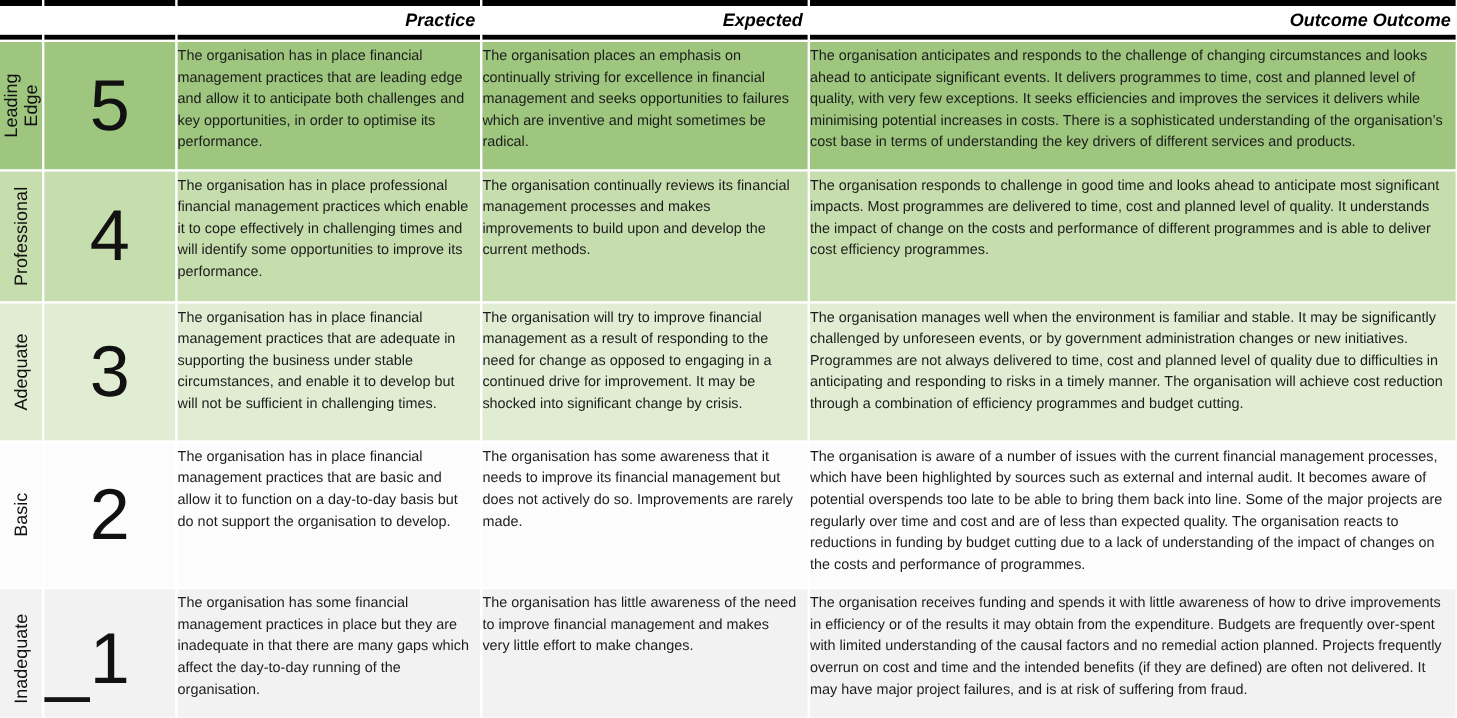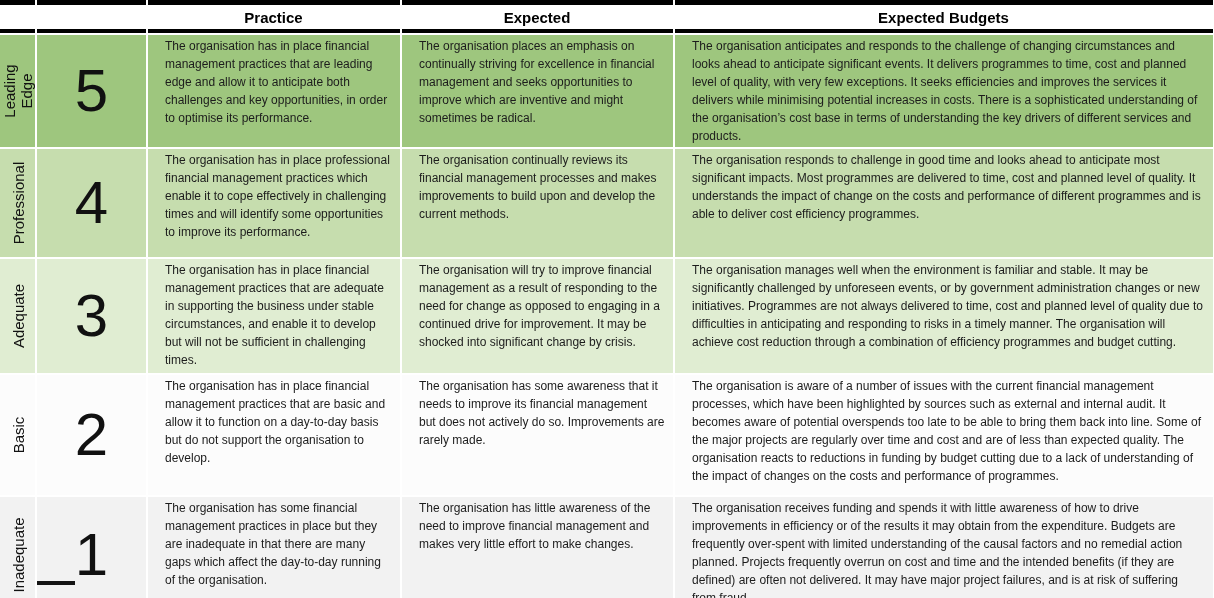--- a/index.html
+++ b/index.html
@@ -26,31 +26,32 @@
   col.c-out   { width: 538px; }
 
   th {
     background: #ffffff;
     border-top: 5px solid #000000;
     border-bottom: 4px solid #000000;
     height: 22px;
     font-size: 15px;
     font-weight: bold;
     color: #000000;
-    text-align: center;
+    text-align: right;
     vertical-align: middle;
     padding: 1px 4px 1px 3px;
+    font-style: italic;
   }
 
   td {
     vertical-align: top;
     color: #1c1c1c;
     font-size: 12px;
     line-height: 18px;
-    padding: 2px 8px 2px 17px;
+    padding: 2px 8px 2px 0;
     overflow: hidden;
   }
 
   tr.r0 { height: 106px; }
   tr.r1 { height: 108px; }
   tr.r2 { height: 114px; }
   tr.r3 { height: 120px; }
   tr.r4 { height: 116px; }
 
   td.label-cell {
@@ -99,32 +100,32 @@
         <col class="c-prac">
         <col class="c-aware">
         <col class="c-out">
     </colgroup>
     <thead>
       <tr>
         <th></th>
         <th></th>
         <th>Practice</th>
         <th>Expected</th>
-        <th>Expected Budgets</th>
+        <th>Outcome Outcome</th>
       </tr>
     </thead>
     <tbody>
       <tr class="r0" style="background-color: rgb(158, 198, 126);">
         <td class="label-cell">
             <div class="rot">Leading
 Edge</div>
           </td>
         <td class="num-cell">5</td>
         <td>The organisation has in place financial management practices that are leading edge and allow it to anticipate both challenges and key opportunities, in order to optimise its performance.</td>
-        <td>The organisation places an emphasis on continually striving for excellence in financial management and seeks opportunities to improve which are inventive and might sometimes be radical.</td>
+        <td>The organisation places an emphasis on continually striving for excellence in financial management and seeks opportunities to failures which are inventive and might sometimes be radical.</td>
         <td>The organisation anticipates and responds to the challenge of changing circumstances and looks ahead to anticipate significant events. It delivers programmes to time, cost and planned level of quality, with very few exceptions. It seeks efficiencies and improves the services it delivers while minimising potential increases in costs. There is a sophisticated understanding of the organisation’s cost base in terms of understanding the key drivers of different services and products.</td>
       </tr>
       <tr class="r1" style="background-color: rgb(198, 221, 174);">
         <td class="label-cell">
             <div class="rot">Professional</div>
           </td>
         <td class="num-cell">4</td>
         <td>The organisation has in place professional financial management practices which enable it to cope effectively in challenging times and will identify some opportunities to improve its performance.</td>
         <td>The organisation continually reviews its financial management processes and makes improvements to build upon and develop the current methods.</td>
         <td>The organisation responds to challenge in good time and looks ahead to anticipate most significant impacts. Most programmes are delivered to time, cost and planned level of quality. It understands the impact of change on the costs and performance of different programmes and is able to deliver cost efficiency programmes.</td>

